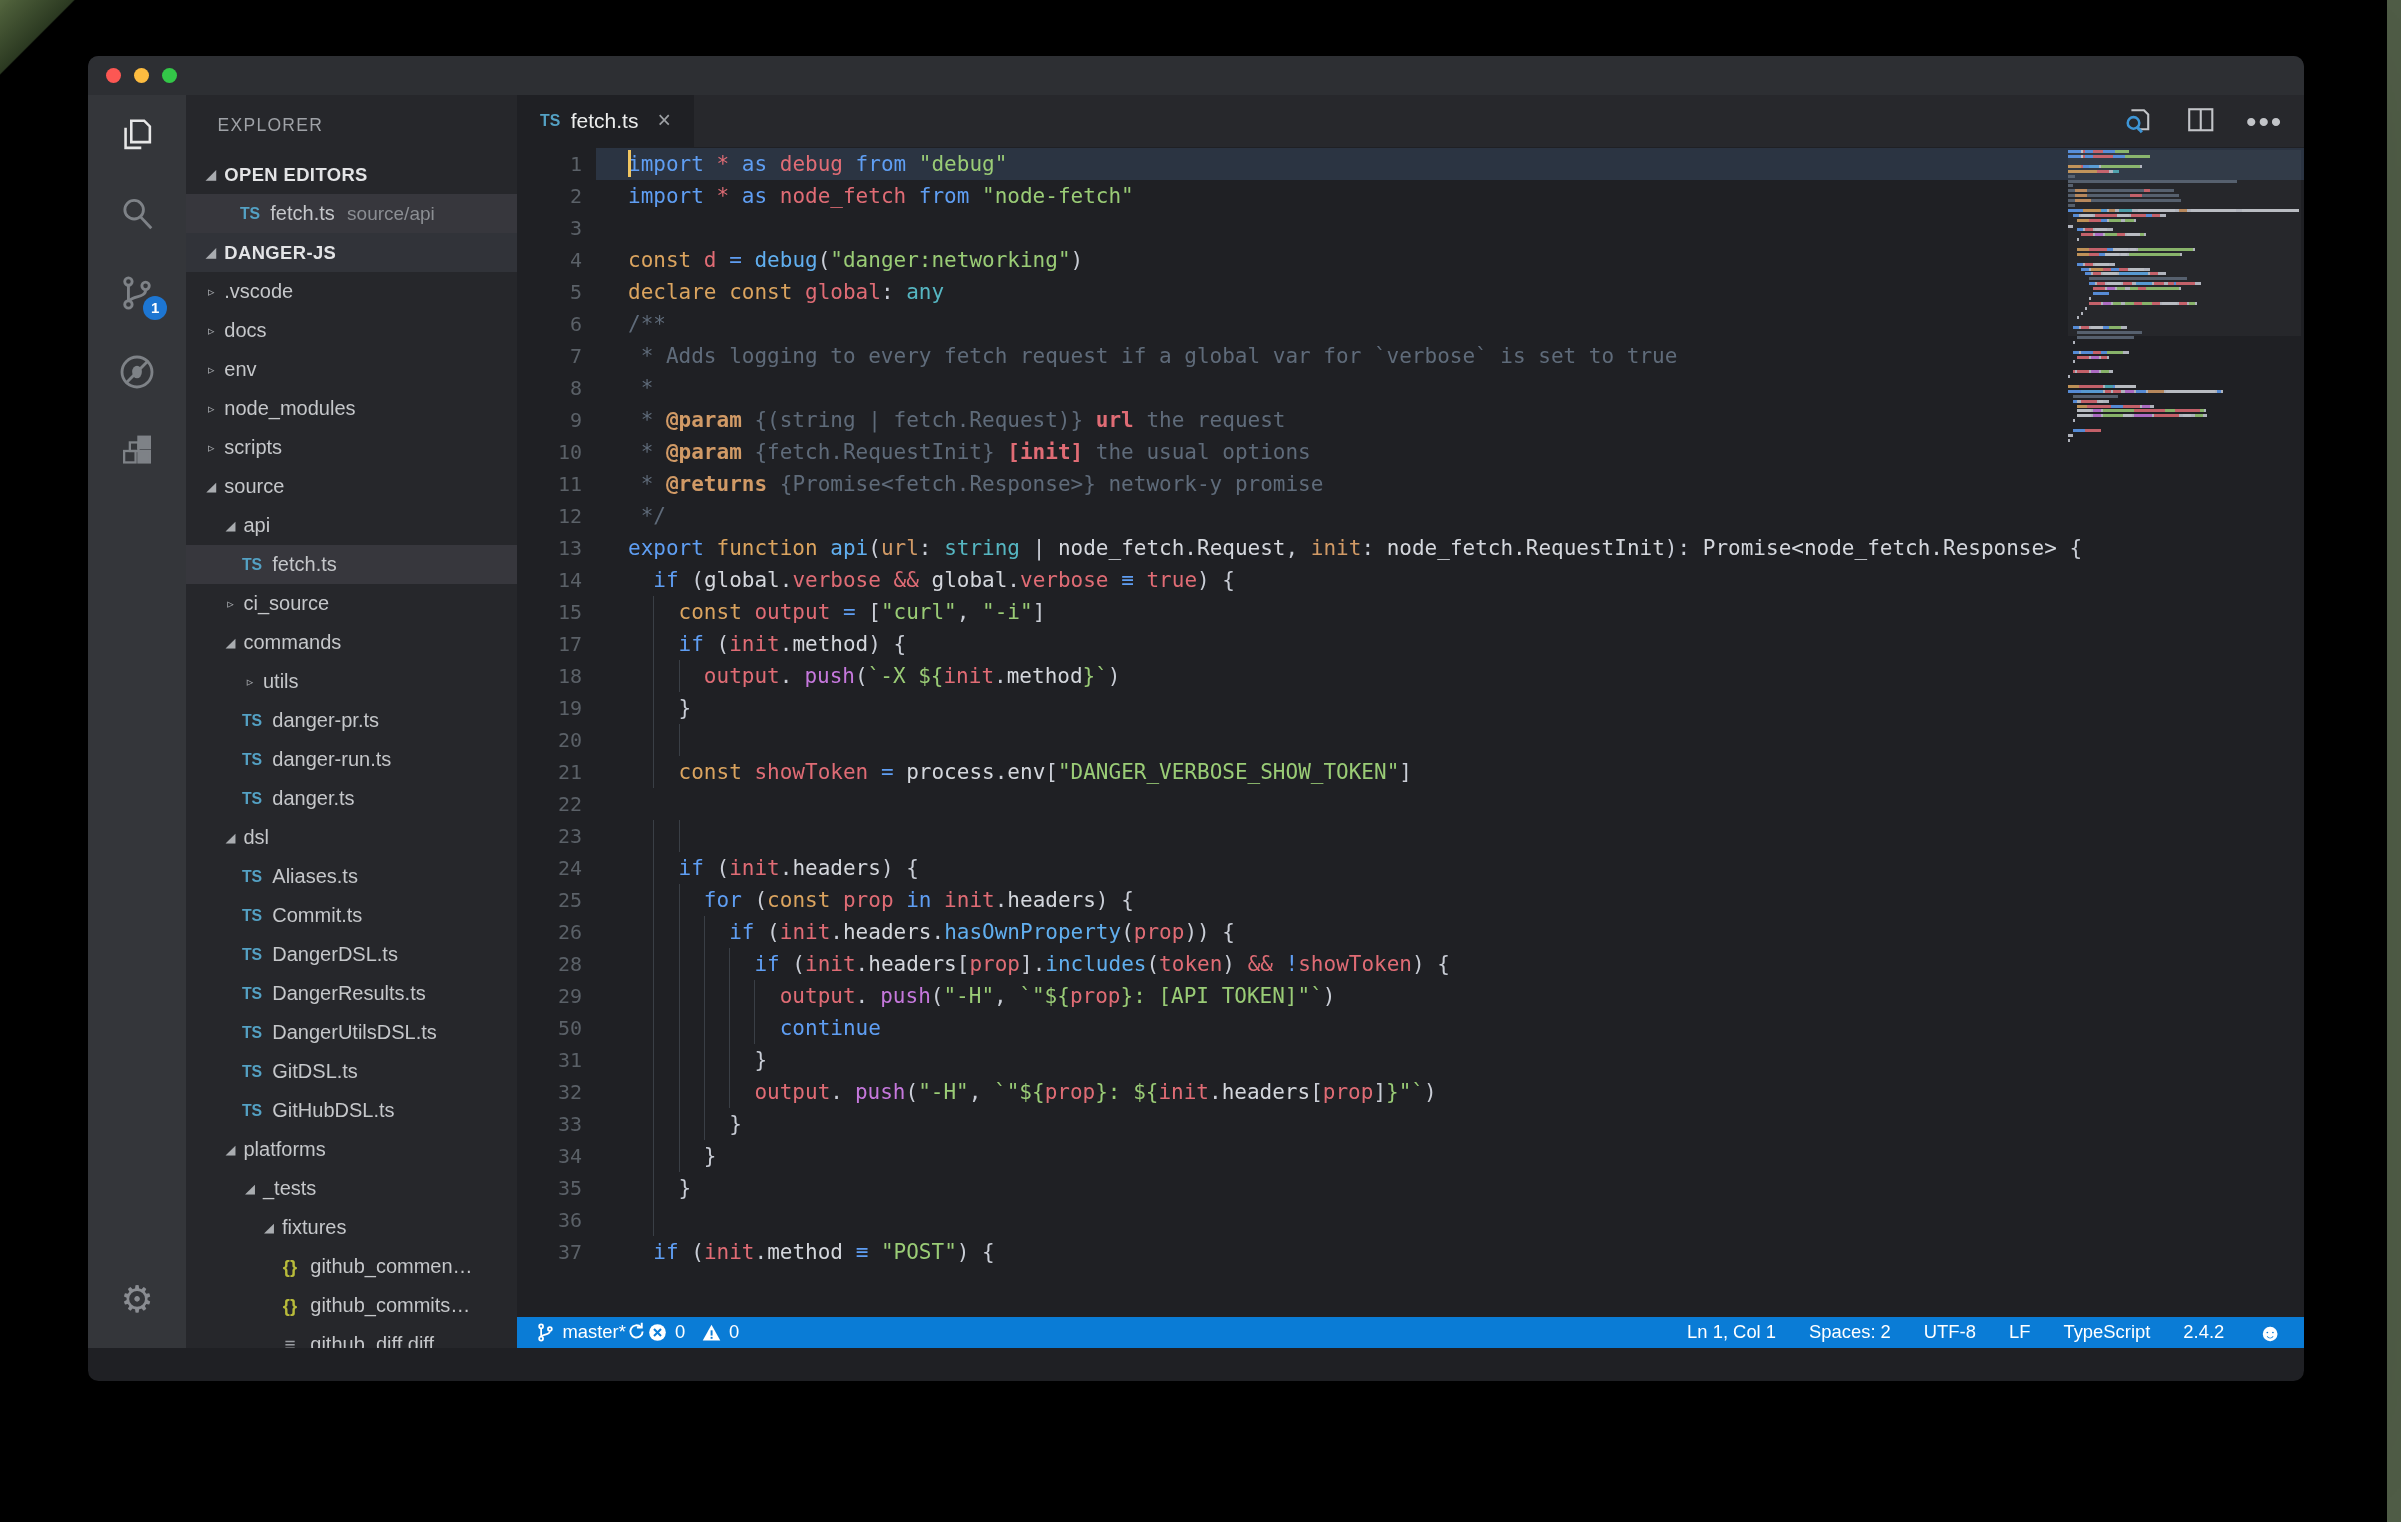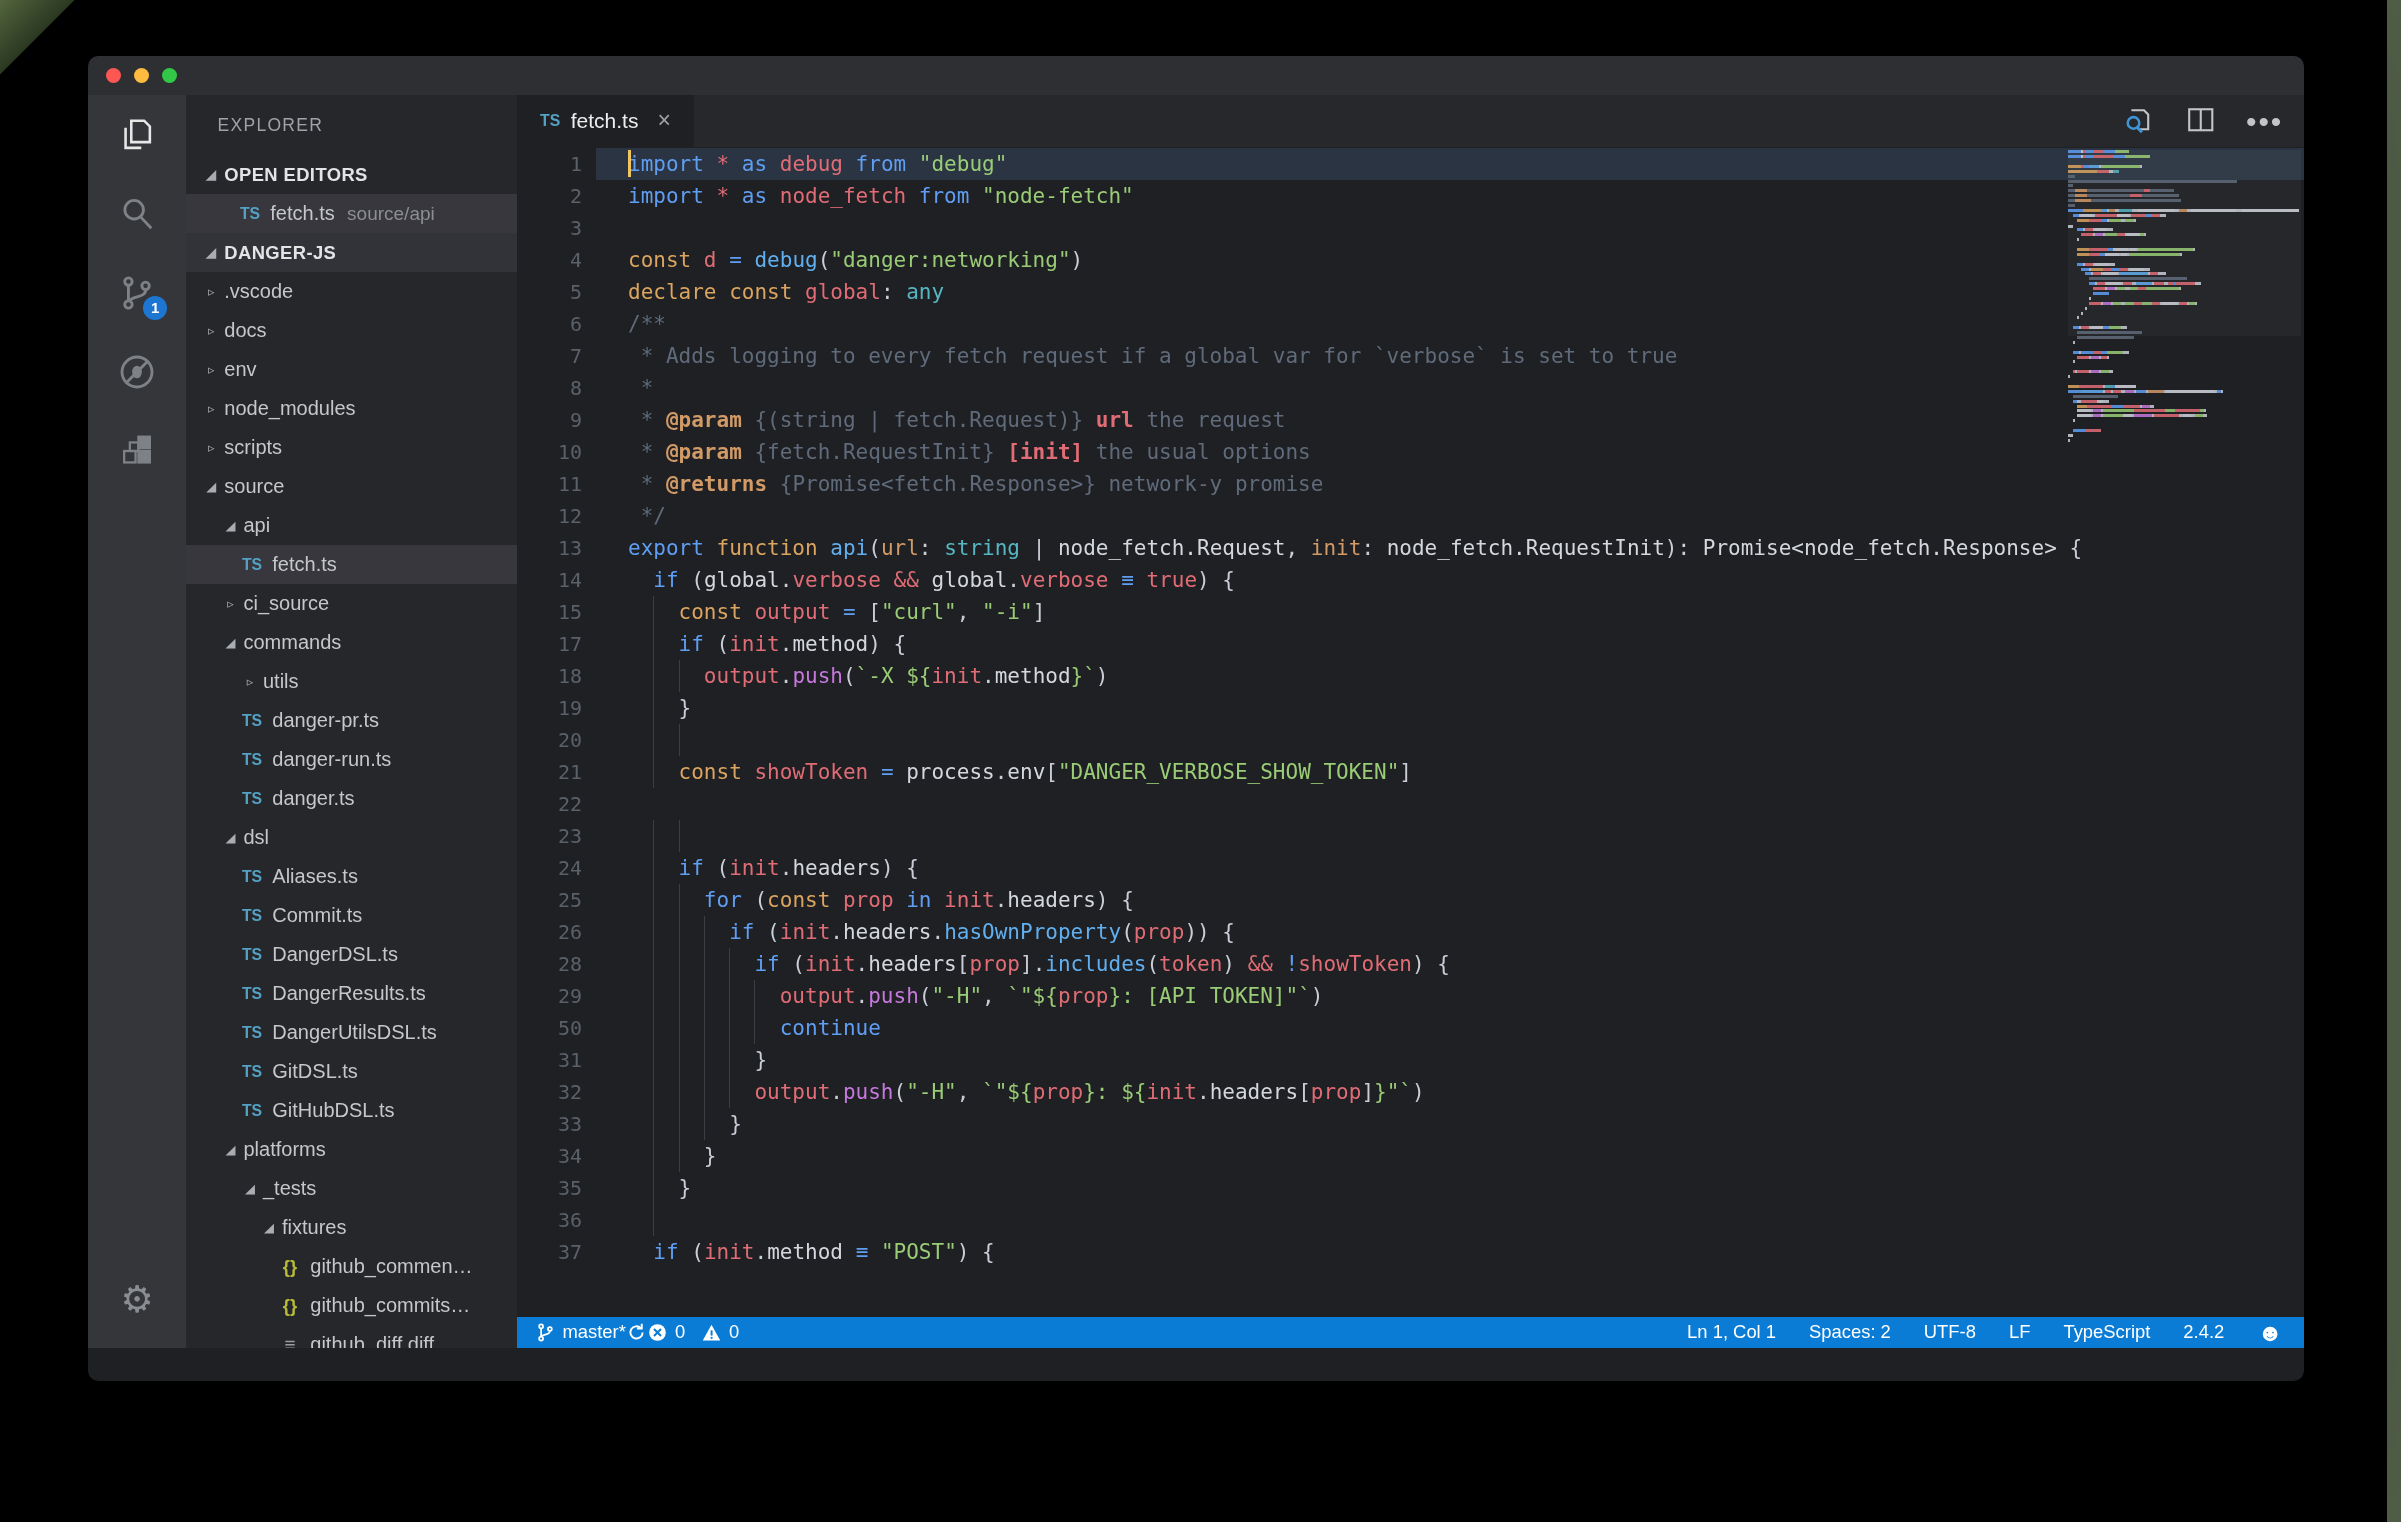--- a/index.html
+++ b/index.html
@@ -62,21 +62,21 @@
   .line { display:flex; height:32px; line-height:32px; }
   .line.current { background:linear-gradient(90deg, rgba(0,0,0,0) 79px, #2b3442 79px); }
   .num { flex:0 0 79px; text-align:right; padding-right:14px; color:#5b6168; font-size:20px; }
   .txt { white-space:pre; position:relative; padding-left:32px; }
   .g { display:inline-block; width:2ch; border-left:0.9px solid #3a3f46; height:32px; vertical-align:top; }
   .cursor { position:absolute; left:32px; top:2.6px; width:2.6px; height:27px; background:#f0c560; }
 
   .c-kw   { color:#5f9ef3; }
   .c-kw2  { color:#dba45f; }
   .c-fn   { color:#61afef; }
-  .c-meth { color:#c678dd; }
+  .c-meth { color:#c678dd;margin-left:12px; }
   .c-red  { color:#e06c75; }
   .c-orange{ color:#d19a66; }
   .c-tag  { color:#d19a66; font-weight:bold; }
   .c-param{ color:#e06c75; font-weight:bold; }
   .c-str  { color:#9acc76; }
   .c-typ  { color:#56b6c2; }
   .c-cmt  { color:#5f6b7a; }
   .c-fg   { color:#d4d7dd; }
   .c-pun  { color:#c9cdd6; }
   .c-op   { color:#5f9ef3; }
@@ -84,21 +84,21 @@
   .c-redop{ color:#e06c75; }
 
   
   .minimap { position:absolute; top:3.5px; right:2.6px; width:233px; height:315px; }
   .mrow { height:4.9px; }
   .mrow span { display:inline-block; height:3px; vertical-align:top; opacity:.85; }
   .mviewport { position:absolute; left:0; top:0; width:100%; height:186px; background:rgba(255,255,255,0.035); }
 
   
   .statusbar { height:32px; background:#0a7cd6; display:flex; align-items:center; color:#fff; font-size:18.4px; }
-  .sb-left { display:flex; align-items:flex-end; padding-left:17.5px; }
+  .sb-left { display:flex; align-items:flex-start; padding-left:17.5px; }
   .sb-item { display:flex; align-items:center; gap:7px; }
   .sb-right { margin-left:auto; display:flex; align-items:center; gap:33px; padding-right:21px; }
   .sb-right .smiley { font-size:24.5px; line-height:17.5px; }
   .sb-item svg { width:21px; height:21px; }
 </style>
 </head>
 <body>
 
 <div id="stage">
   <div id="desktop-strip"></div>

